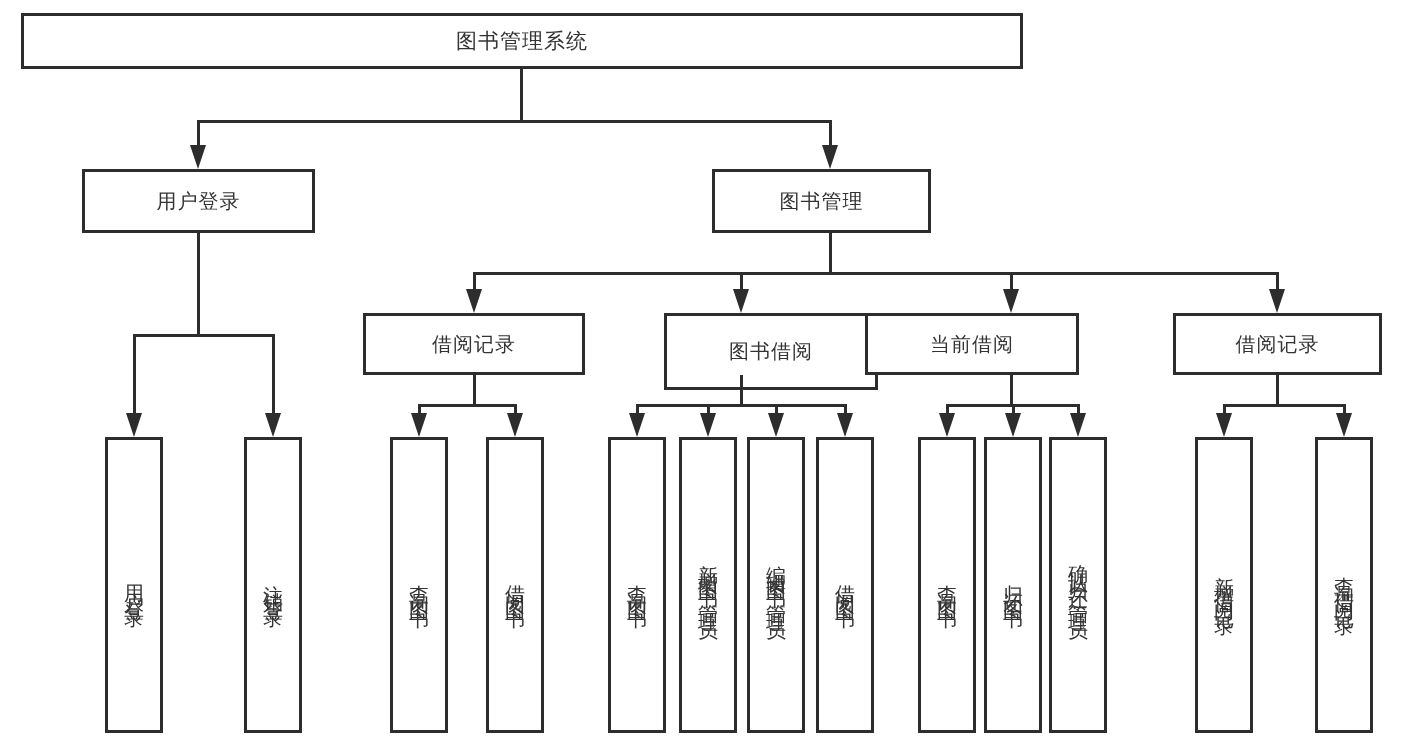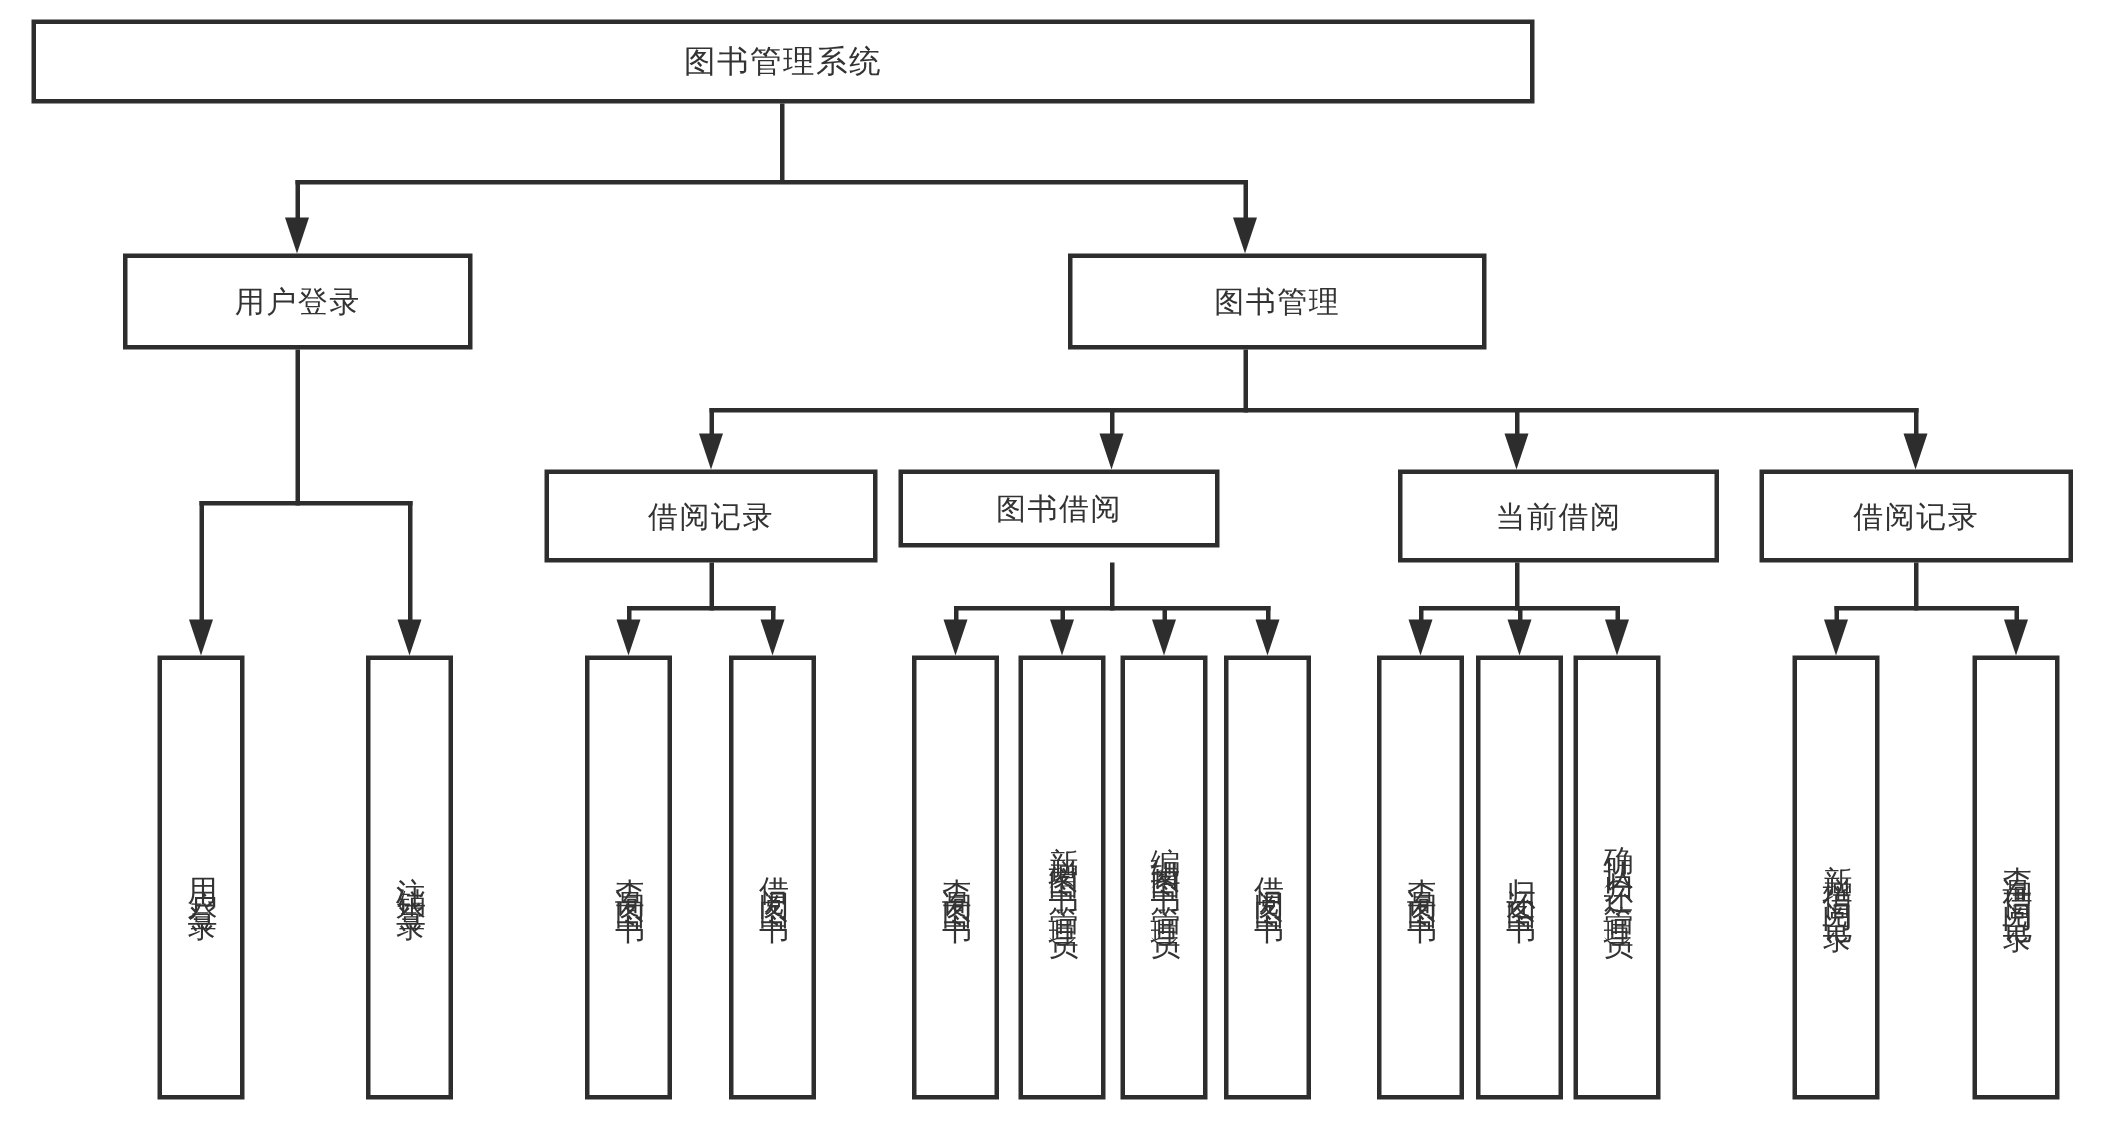--- a/index.html
+++ b/index.html
@@ -35,31 +35,31 @@
 
 <div class="canvas">
 
   <div class="box root" style="left:21px;top:13px;width:1002px;height:56px">
     <span class="lbl">图书管理系统</span>
   </div>
 
   <div class="box" style="left:82px;top:169px;width:233px;height:64px">
     <span class="lbl">用户登录</span>
   </div>
-  <div class="box" style="left:712px;top:169px;width:279px;height:64px">
+  <div class="box" style="left:712px;top:169px;width:219px;height:64px">
     <span class="lbl">图书管理</span>
   </div>
 
   <div class="box" style="left:363px;top:313px;width:222px;height:62px">
     <span class="lbl">借阅记录</span>
   </div>
-  <div class="box" style="left:599px;top:313px;width:214px;height:52px">
+  <div class="box" style="left:664px;top:313px;width:214px;height:77px">
     <span class="lbl">图书借阅</span>
   </div>
-  <div class="box" style="left:932px;top:313px;width:214px;height:62px">
+  <div class="box" style="left:865px;top:313px;width:214px;height:62px">
     <span class="lbl">当前借阅</span>
   </div>
   <div class="box" style="left:1173px;top:313px;width:209px;height:62px">
     <span class="lbl">借阅记录</span>
   </div>
 
   <div class="box leaf" style="left:105px;top:437px;width:58px;height:296px">
     <span class="lbl">用户登录</span>
   </div>
   <div class="box leaf" style="left:244px;top:437px;width:58px;height:296px">

